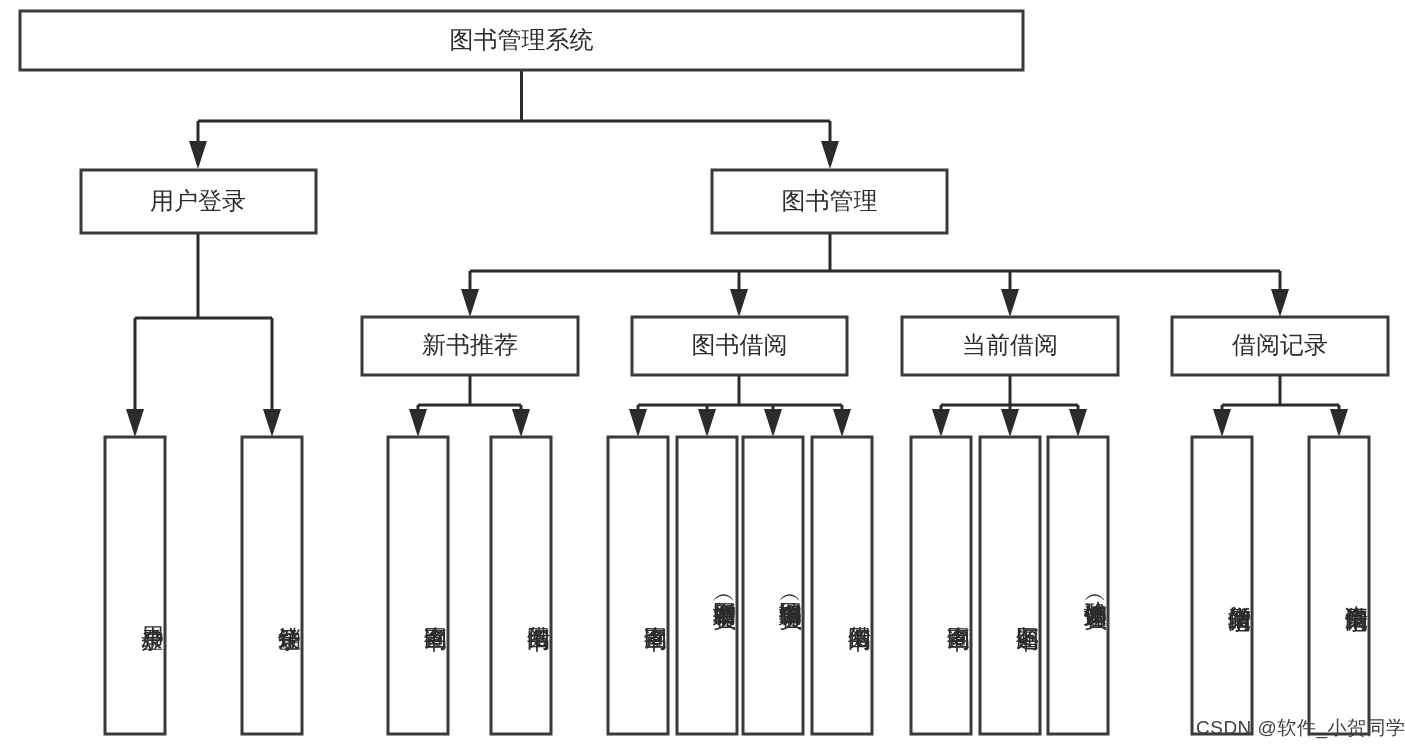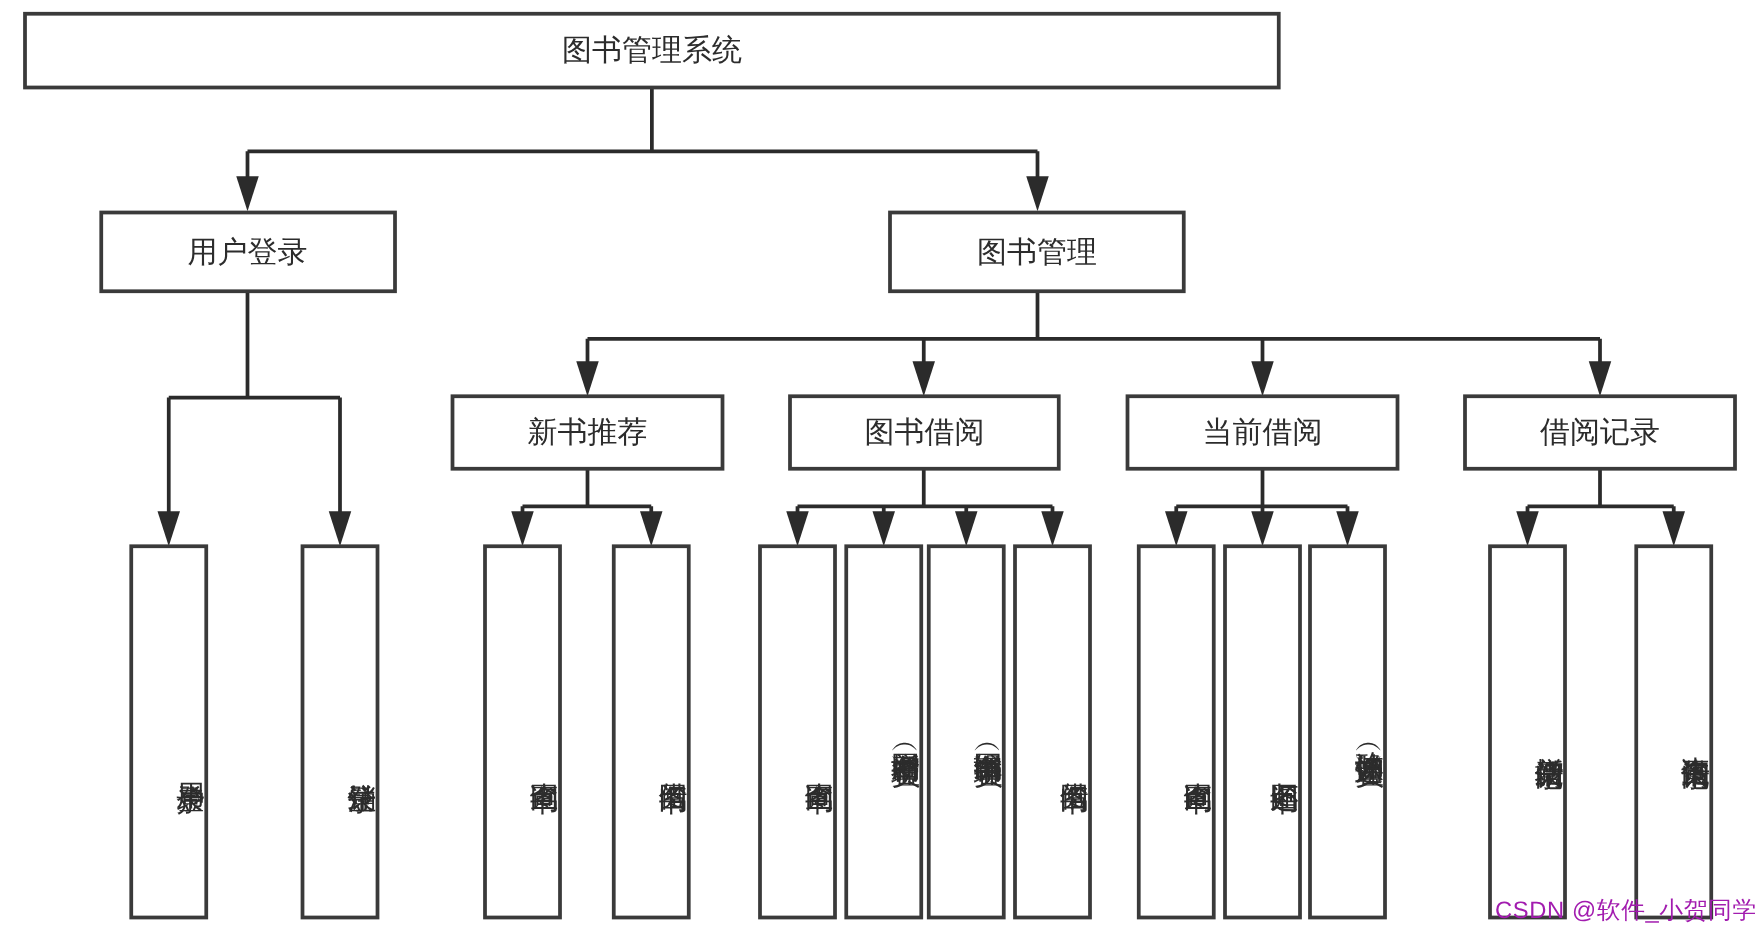--- a/index.html
+++ b/index.html
@@ -60,21 +60,21 @@
     display: flex;
     align-items: flex-start;
     justify-content: center;
     white-space: nowrap;
     pointer-events: none;
   }
   .watermark {
     position: absolute;
     font-family: "Liberation Sans", "DejaVu Sans", sans-serif;
     font-size: 19px;
-    color: #a21caf;
+    color: #404040;
     white-space: nowrap;
     letter-spacing: 0.5px;
   }
 </style>
 </head>
 <body>
 
 <div id="diagram-root">
 
   <svg class="diagram" viewBox="0 0 1405 747">

